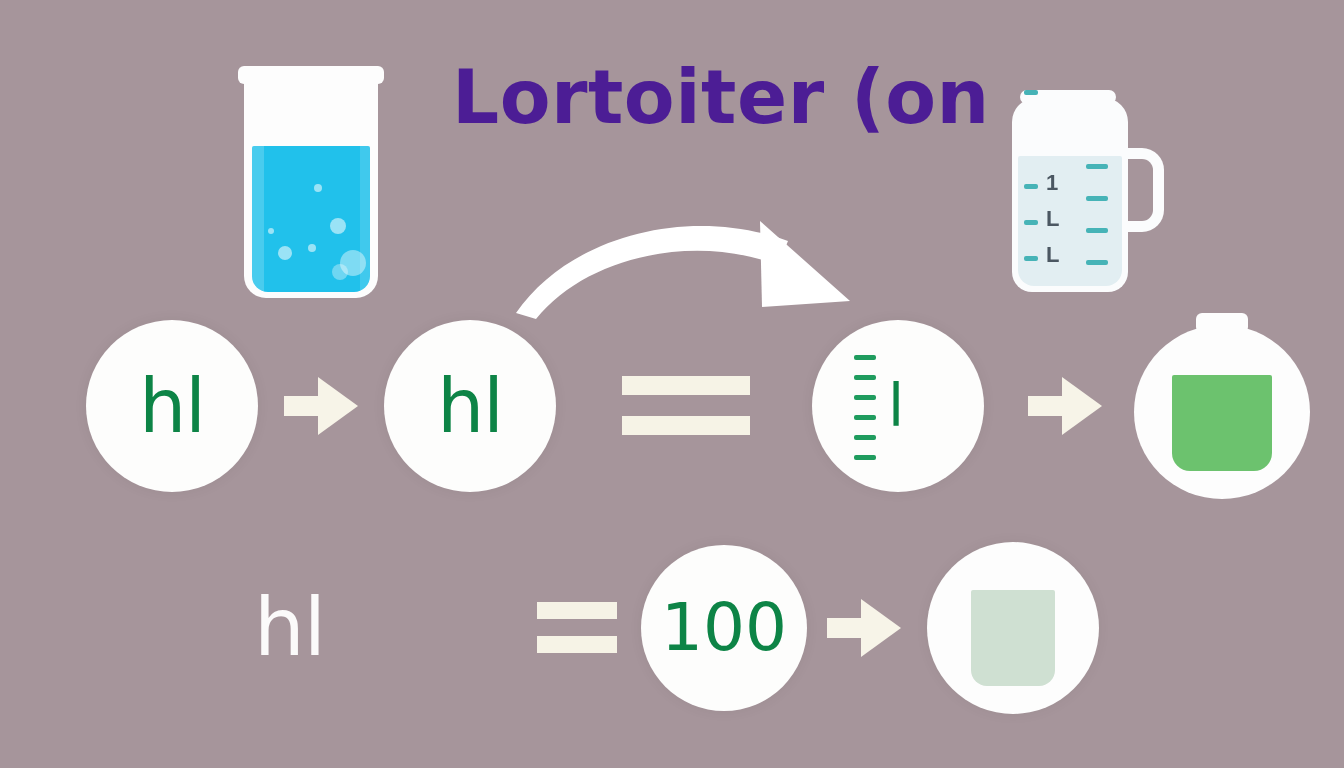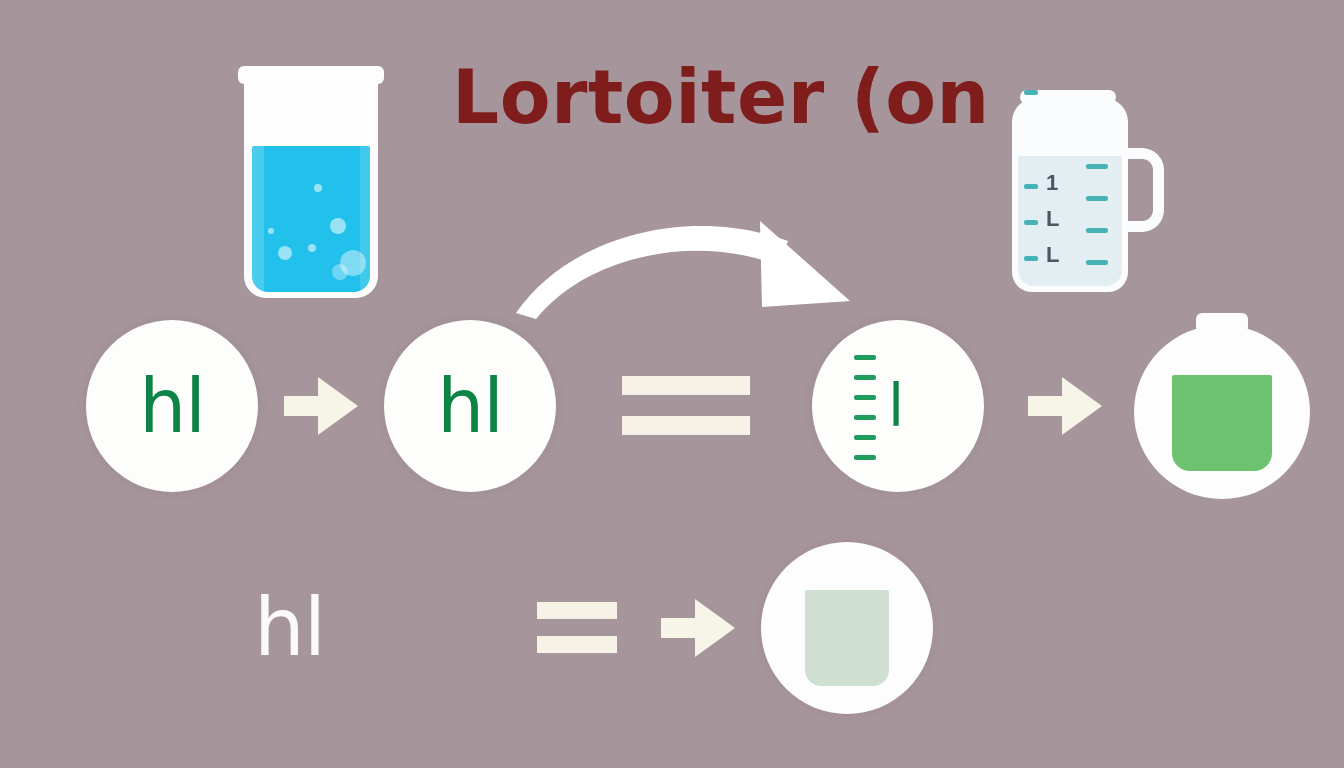--- a/index.html
+++ b/index.html
@@ -20,21 +20,21 @@
     inset: 0;
   }
 
   
   .title {
     position: absolute;
     left: 452px;
     top: 60px;
     font-size: 74px;
     font-weight: 700;
-    color: #7f1d1d;
+    color: #4c1d95;
     letter-spacing: 0.5px;
     line-height: 1;
     white-space: nowrap;
     user-select: none;
   }
 
   
   .beaker {
     position: absolute;
     left: 238px;
@@ -432,20 +432,23 @@
 
     <div class="spacer" style="width:212px"></div>
 
     <div class="equals small">
       <span class="bar top"></span>
       <span class="bar bottom"></span>
     </div>
 
     <div class="spacer" style="width:24px"></div>
 
+    <div class="circle circle-sm">
+      <span class="circle-text num">100</span>
+    </div>
 
     <div class="spacer" style="width:20px"></div>
 
     <div class="arrow">
       <span class="shaft"></span>
       <span class="head"></span>
     </div>
 
     <div class="spacer" style="width:26px"></div>
 

